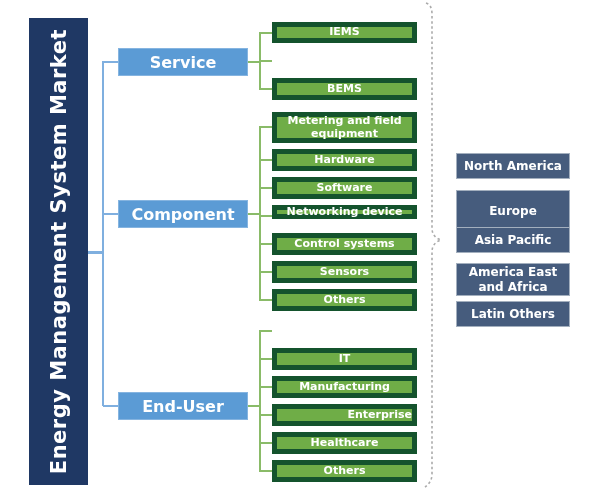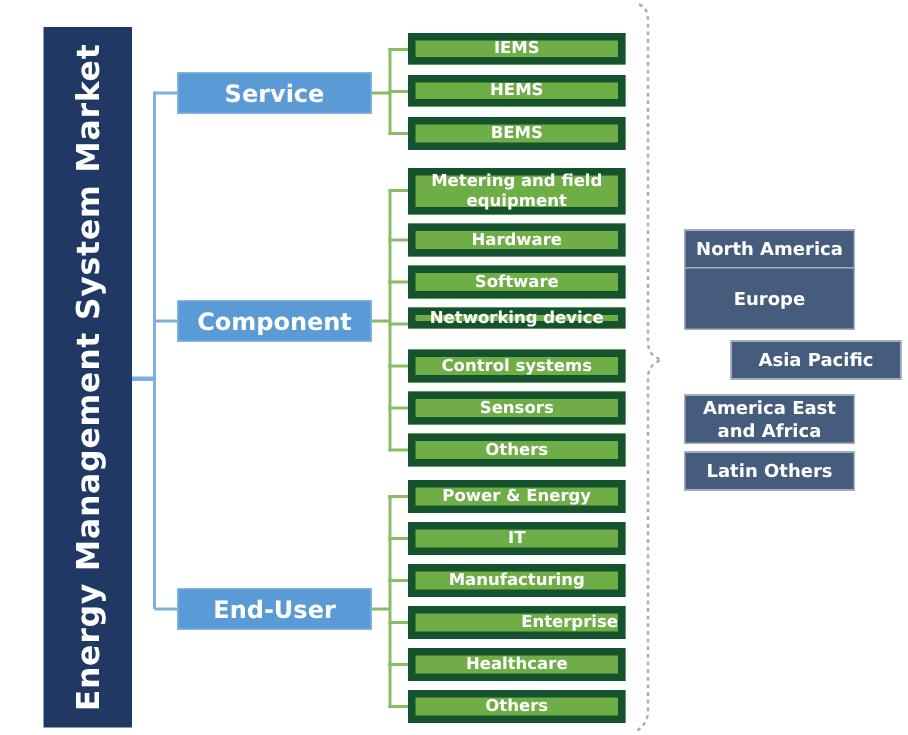--- a/index.html
+++ b/index.html
@@ -89,23 +89,20 @@
   <div class="hline green-line" style="left:259px;top:330px;width:13px;height:2px;"></div>
   <div class="hline green-line" style="left:259px;top:358px;width:13px;height:2px;"></div>
   <div class="hline green-line" style="left:259px;top:386px;width:13px;height:2px;"></div>
   <div class="hline green-line" style="left:259px;top:414px;width:13px;height:2px;"></div>
   <div class="hline green-line" style="left:259px;top:442px;width:13px;height:2px;"></div>
   <div class="hline green-line" style="left:259px;top:470px;width:13px;height:2px;"></div>
 
   <div class="box-green" style="top:22px;height:21px;">
       <span>IEMS</span>
     </div>
-  <div class="box-green" style="top:50px;height:21px;">
-      <span>HEMS</span>
-    </div>
   <div class="box-green" style="top:78px;height:22px;">
       <span>BEMS</span>
     </div>
 
   <div class="box-green" style="top:112px;height:31px;">
       <span>Metering and field equipment</span>
     </div>
   <div class="box-green" style="top:149px;height:22px;">
       <span>Hardware</span>
     </div>
@@ -118,23 +115,20 @@
   <div class="box-green" style="top:233px;height:22px;">
       <span>Control systems</span>
     </div>
   <div class="box-green" style="top:261px;height:22px;">
       <span>Sensors</span>
     </div>
   <div class="box-green" style="top:289px;height:22px;">
       <span>Others</span>
     </div>
 
-  <div class="box-green" style="top:320px;height:22px;">
-      <span>Power &amp; Energy</span>
-    </div>
   <div class="box-green" style="top:348px;height:22px;">
       <span>IT</span>
     </div>
   <div class="box-green" style="top:376px;height:22px;">
       <span>Manufacturing</span>
     </div>
   <div class="box-green" style="top:404px;height:22px;justify-content:flex-end;">
       <span>Enterprise</span>
     </div>
   <div class="box-green" style="top:432px;height:22px;">
@@ -144,24 +138,24 @@
       <span>Others</span>
     </div>
 
   <svg class="brace-svg" viewBox="0 0 28 490">
     <path d="M 4 3 Q 10 5 10 14 L 10 228 Q 10 237 19 240 Q 10 243 10 252 L 10 474 Q 10 482 3 487" fill="none" stroke="#ABABAB" stroke-width="1.6" stroke-dasharray="2.5 2.6"></path>
   </svg>
 
   <div class="box-region" style="top:153px;height:26px;">
       <span>North America</span>
     </div>
-  <div class="box-region" style="top:178px;height:42px;">
+  <div class="box-region" style="top:190px;height:42px;">
       <span>Europe</span>
     </div>
-  <div class="box-region" style="top:227px;height:26px;margin-left:31px;">
+  <div class="box-region" style="top:227px;height:26px;">
       <span>Asia Pacific</span>
     </div>
   <div class="box-region" style="top:263px;height:33px;">
       <span>America East and Africa</span>
     </div>
   <div class="box-region" style="top:301px;height:26px;">
       <span>Latin Others</span>
     </div>
 
 </div>

